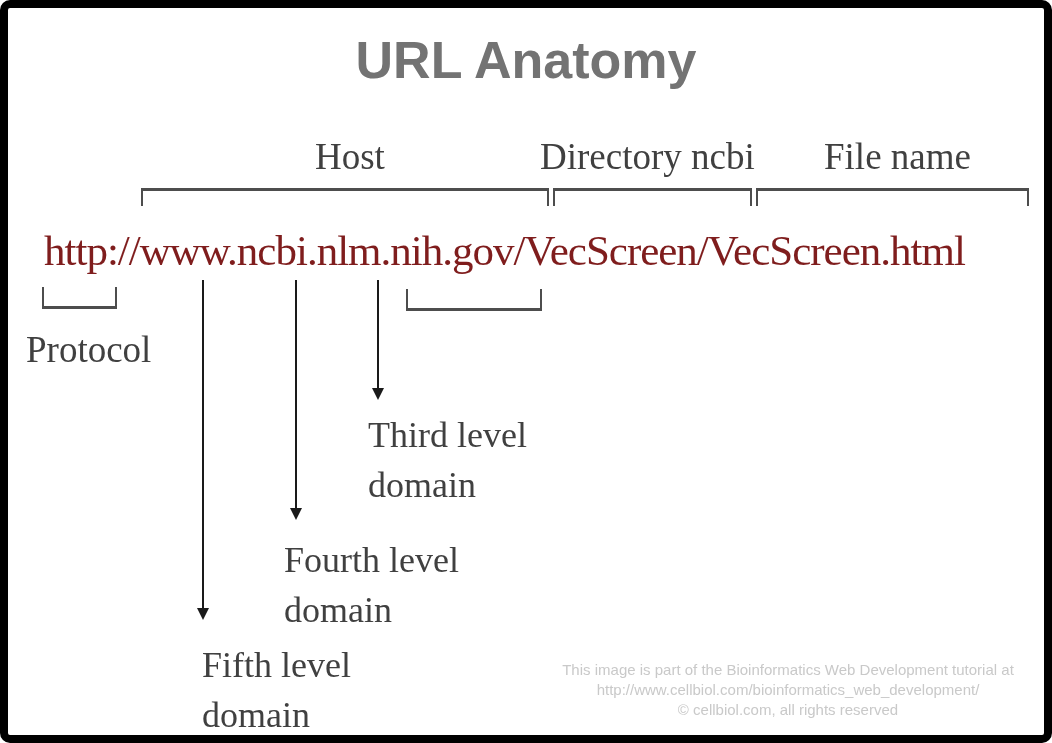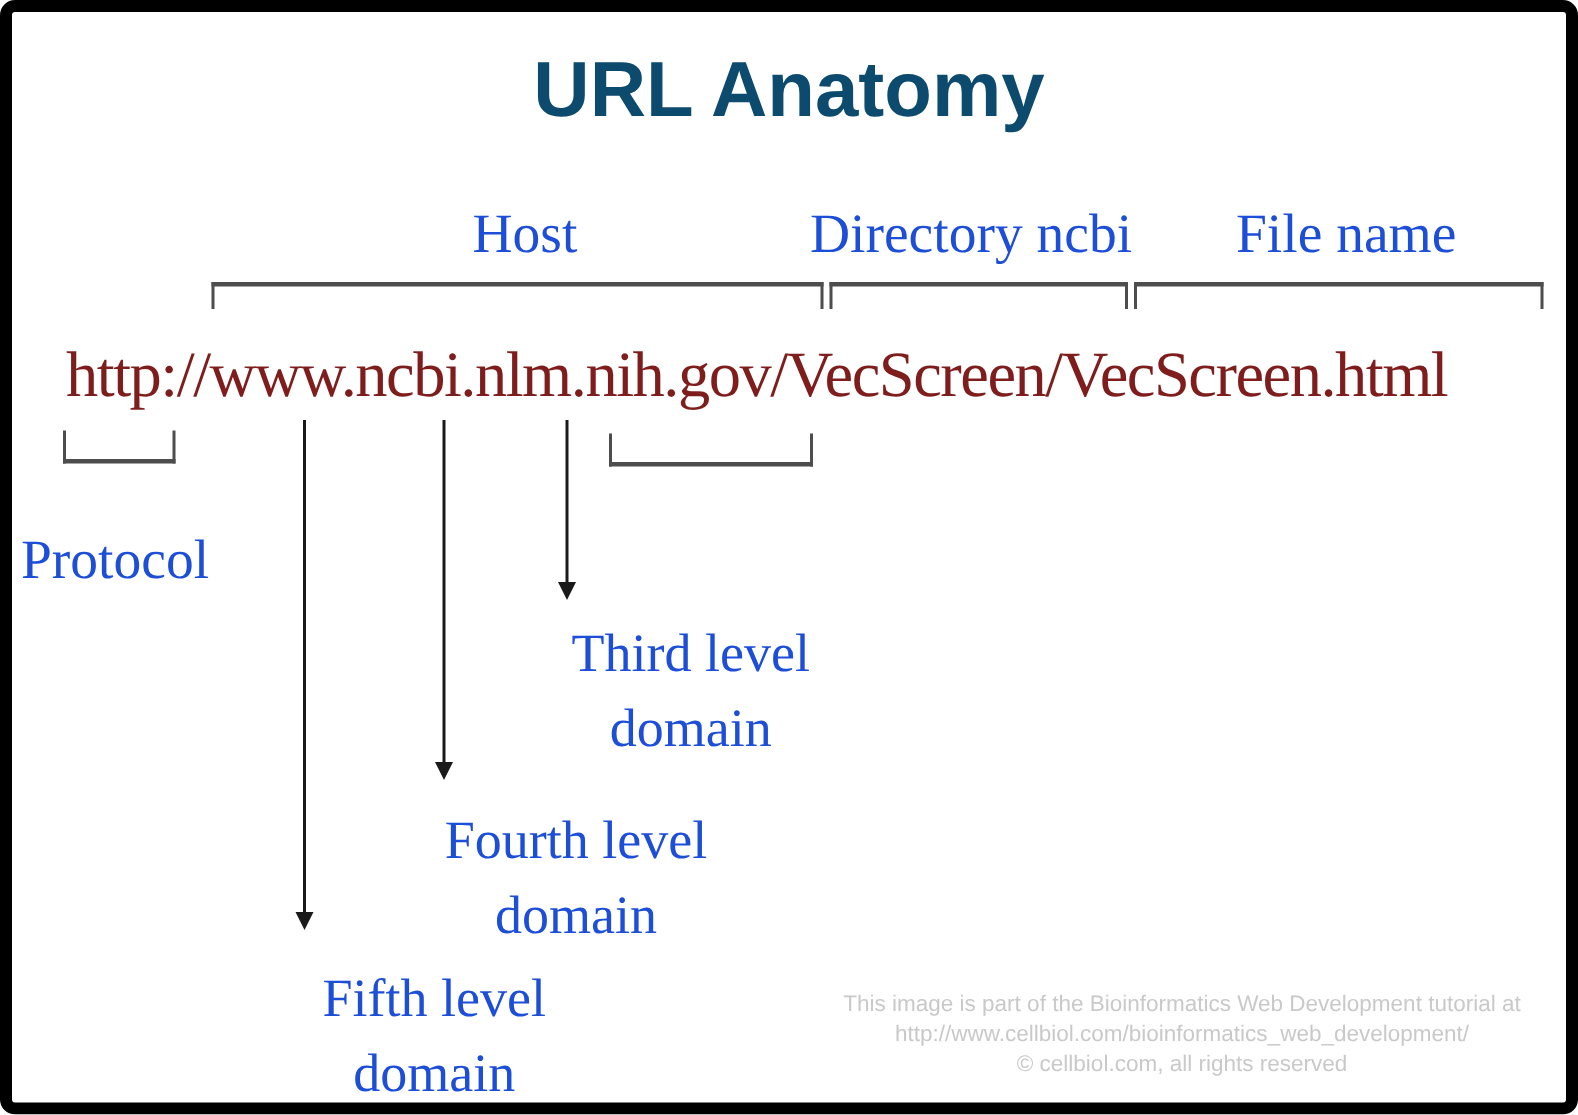--- a/index.html
+++ b/index.html
@@ -14,31 +14,30 @@
     background: #ffffff;
     overflow: hidden;
   }
 
   .title {
     position: absolute;
     top: 22px; left: 0; width: 100%;
     text-align: center;
     font-size: 52px;
     font-weight: 600;
-    color: #0c4a6e;
+    color: #737373;
     letter-spacing: 0px;
   }
 
   .red-label {
     position: absolute;
     font-family: "Liberation Serif", serif;
-    color: #1d4ed8;
+    color: #404040;
     font-size: 37px;
     white-space: nowrap;
-    text-align: center;
   }
 
   .red-label.wrap {
     white-space: normal;
     line-height: 50px;
     font-size: 36px;
   }
 
   
   .bracket-top {
@@ -111,21 +110,21 @@
 
   <div class="bracket-top" style="left:133px; top:180px; width:404px;"></div>
   <div class="bracket-top" style="left:545px; top:180px; width:195px;"></div>
   <div class="bracket-top" style="left:748px; top:180px; width:269px;"></div>
 
   <div class="url-line">http://www.ncbi.nlm.nih.gov/VecScreen/VecScreen.html</div>
 
   <div class="bracket-bottom" style="left:34px; top:279px; width:71px;"></div>
   <div class="bracket-bottom" style="left:398px; top:281px; width:132px;"></div>
 
-  <div class="red-label" style="left:6px; top:320px;margin-top:24px;">Protocol</div>
+  <div class="red-label" style="left:18px; top:320px;">Protocol</div>
 
   <div class="arrow" style="left:189px; top:272px; height:340px;">
     <div class="stem"></div>
     <div class="head"></div>
   </div>
   <div class="arrow" style="left:282px; top:272px; height:240px;">
     <div class="stem"></div>
     <div class="head"></div>
   </div>
   <div class="arrow" style="left:364px; top:272px; height:120px;">

